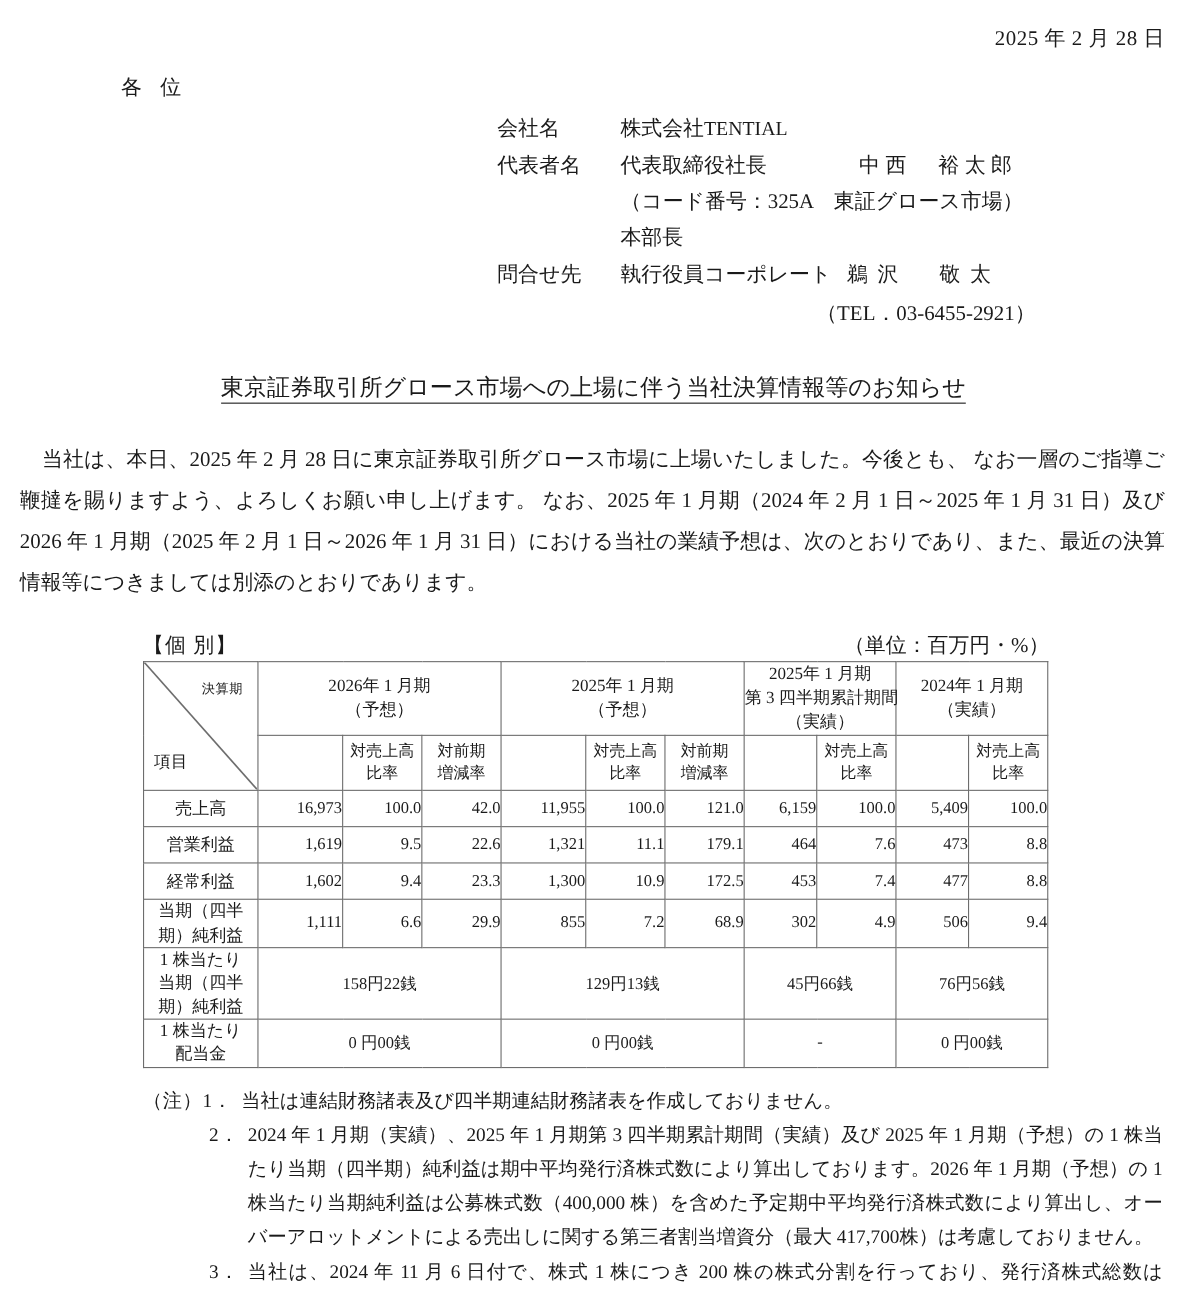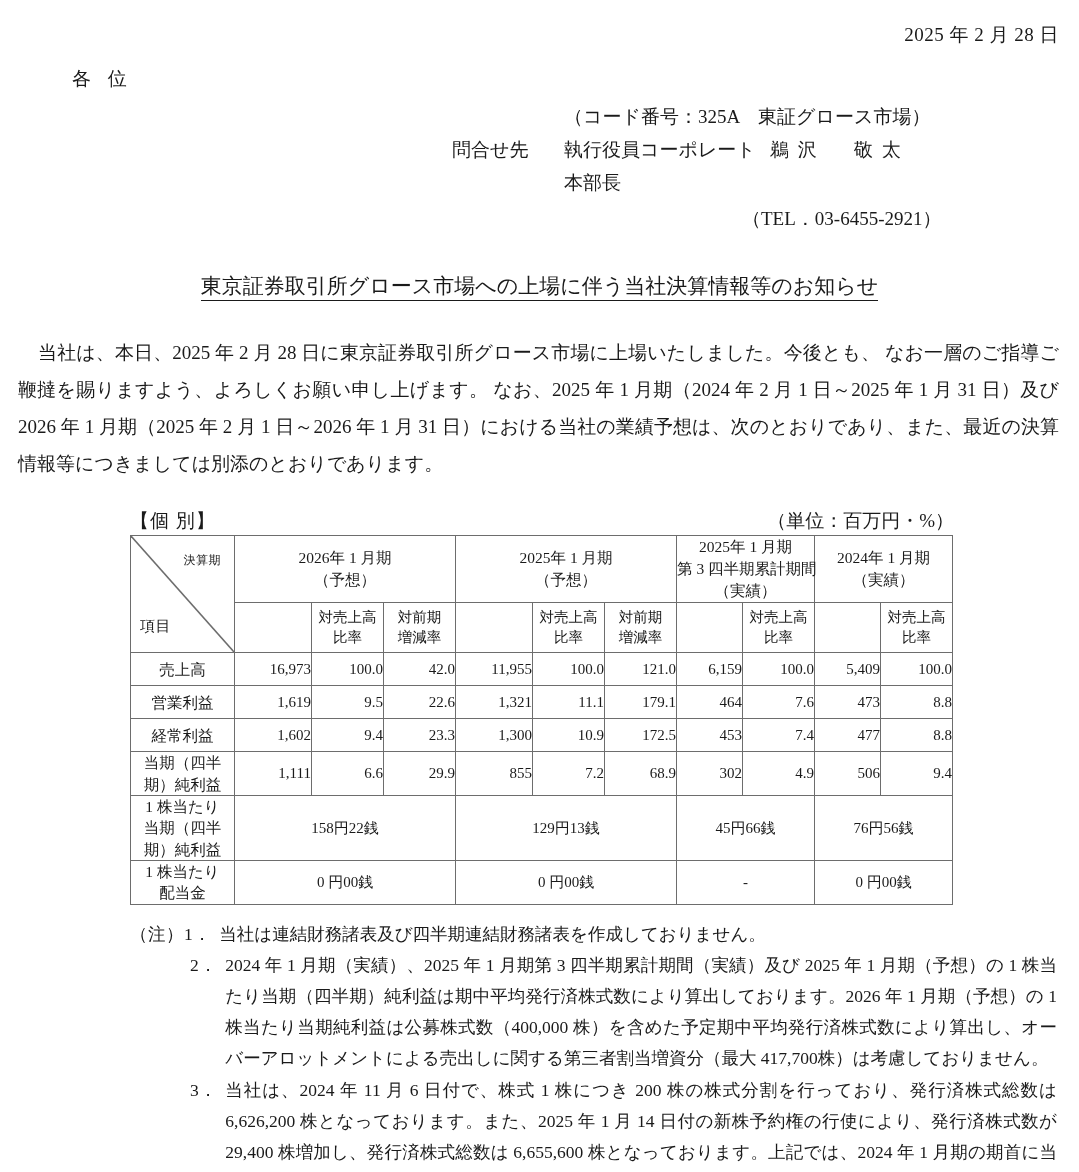--- a/index.html
+++ b/index.html
@@ -28,21 +28,21 @@
     text-align: right;
     padding-right: 20px;
     font-size: 19px;
     letter-spacing: 0.5px;
     padding-left: 28px;
   }
 
   
   .addressee {
     margin-top: 18px;
-    padding-left: 72px;
+    padding-left: 110px;
     font-size: 19px;
     letter-spacing: 6px;
   }
 
   
   .company-block {
     margin-top: 12px;
     padding-left: 452px;
     font-size: 19px;
   }
@@ -240,36 +240,50 @@
 <body>
 
 <div class="page">
 
   <div class="doc-date">2025 年 2 月 28 日</div>
 
   <div class="addressee">各 位</div>
 
   <div class="company-block">
     <div class="cb-row">
+      <div class="cb-label">会社名</div>
+      <div class="cb-val">
+        <span class="cb-val-main">株式会社</span>
+          <span class="cb-latin">TENTIAL</span>
+      </div>
+    </div>
+    <div class="cb-row">
+      <div class="cb-label">代表者名</div>
+      <div class="cb-val">
+        <span class="cb-val-main">代表取締役社長</span>
+        <span class="cb-person">中西　裕太郎</span>
+      </div>
+    </div>
+    <div class="cb-row">
       <div class="cb-label"></div>
       <div class="cb-val">
         <span class="cb-sub">（コード番号：325A　東証グロース市場）</span>
+      </div>
+    </div>
+    <div class="cb-row">
+      <div class="cb-label"></div>
+      <div class="cb-val">
+        <span class="cb-sub">本部長</span>
       </div>
     </div>
     <div class="cb-row">
       <div class="cb-label">問合せ先</div>
       <div class="cb-val">
         <span class="cb-val-main">執行役員コーポレート</span>
         <span class="cb-person-wide">鵜沢　敬太</span>
-      </div>
-    </div>
-    <div class="cb-row">
-      <div class="cb-label"></div>
-      <div class="cb-val">
-        <span class="cb-sub">本部長</span>
       </div>
     </div>
     <div class="cb-tel">（TEL．03-6455-2921）</div>
   </div>
 
   <div class="doc-title">
     <span>東京証券取引所グロース市場への上場に伴う当社決算情報等のお知らせ</span>
   </div>
 
   <div class="body-para"><span class="indent"></span><span>当社は、本日、2025 年 2 月 28 日に東京証券取引所グロース市場に上場いたしました。今後とも、 なお一層のご指導ご鞭撻を賜りますよう、よろしくお願い申し上げます。 なお、2025 年 1 月期（2024 年 2 月 1 日～2025 年 1 月 31 日）及び 2026 年 1 月期（2025 年 2 月 1 日～2026 年 1 月 31 日）における当社の業績予想は、次のとおりであり、また、最近の決算情報等につきましては別添のとおりであります。</span></div>

